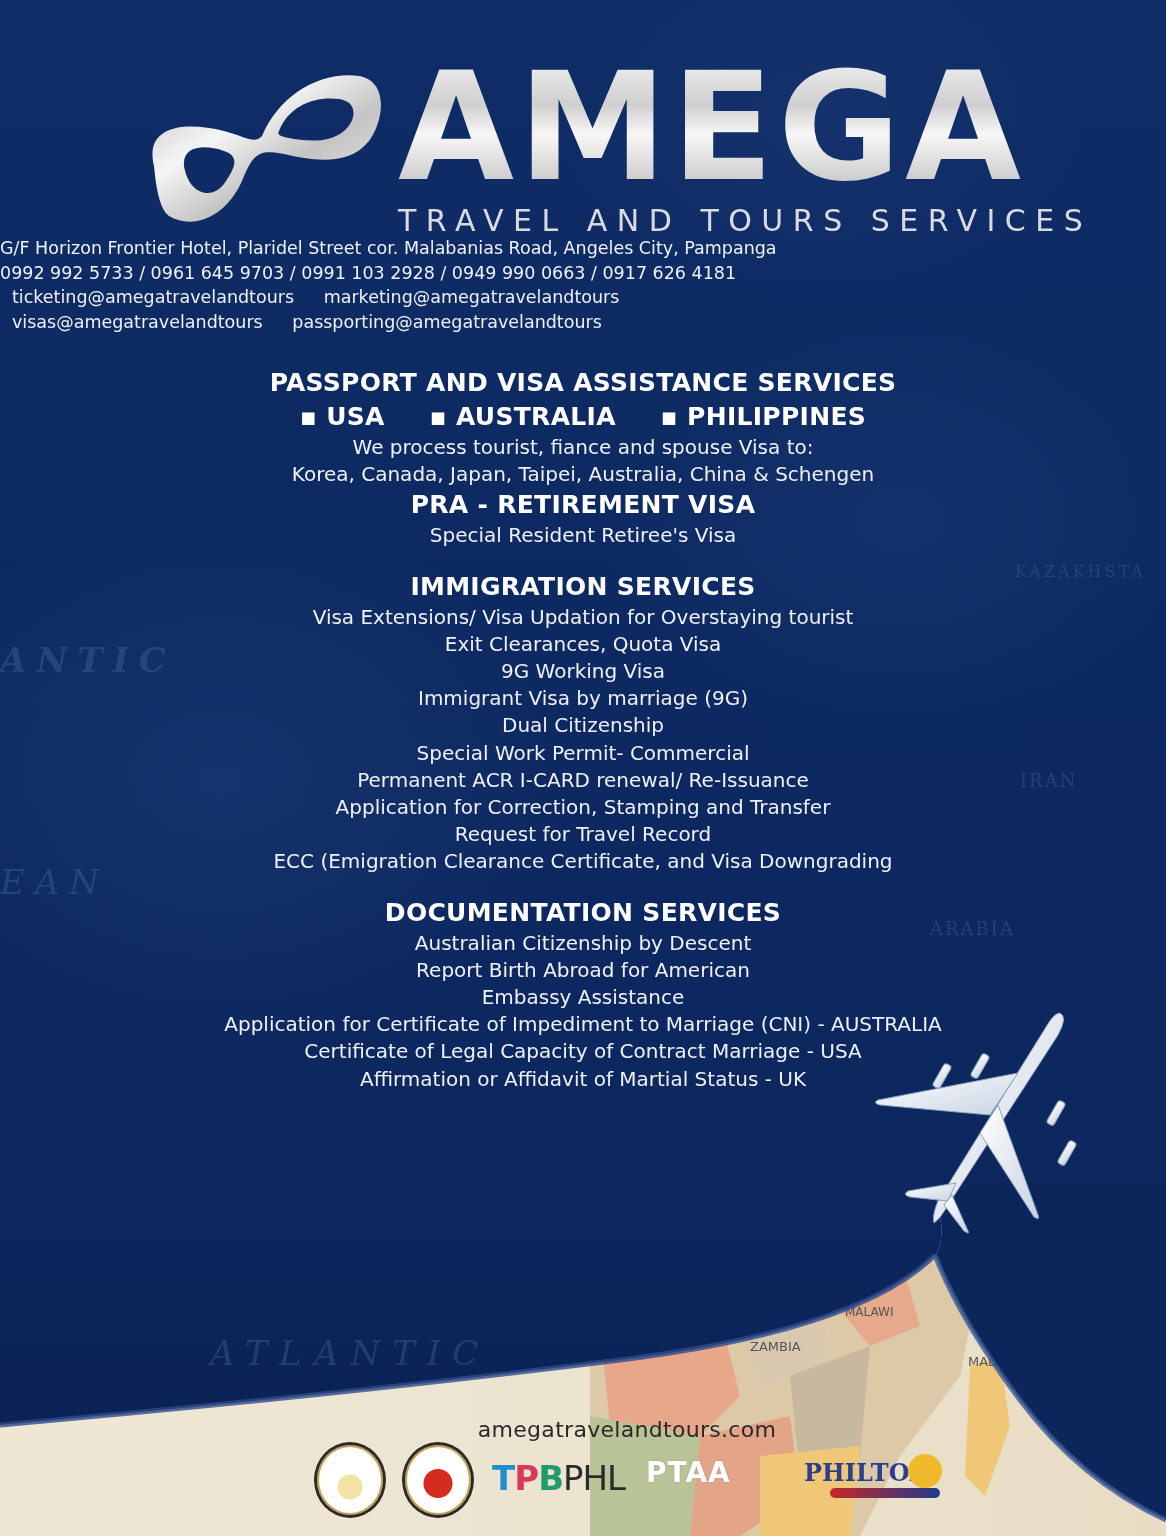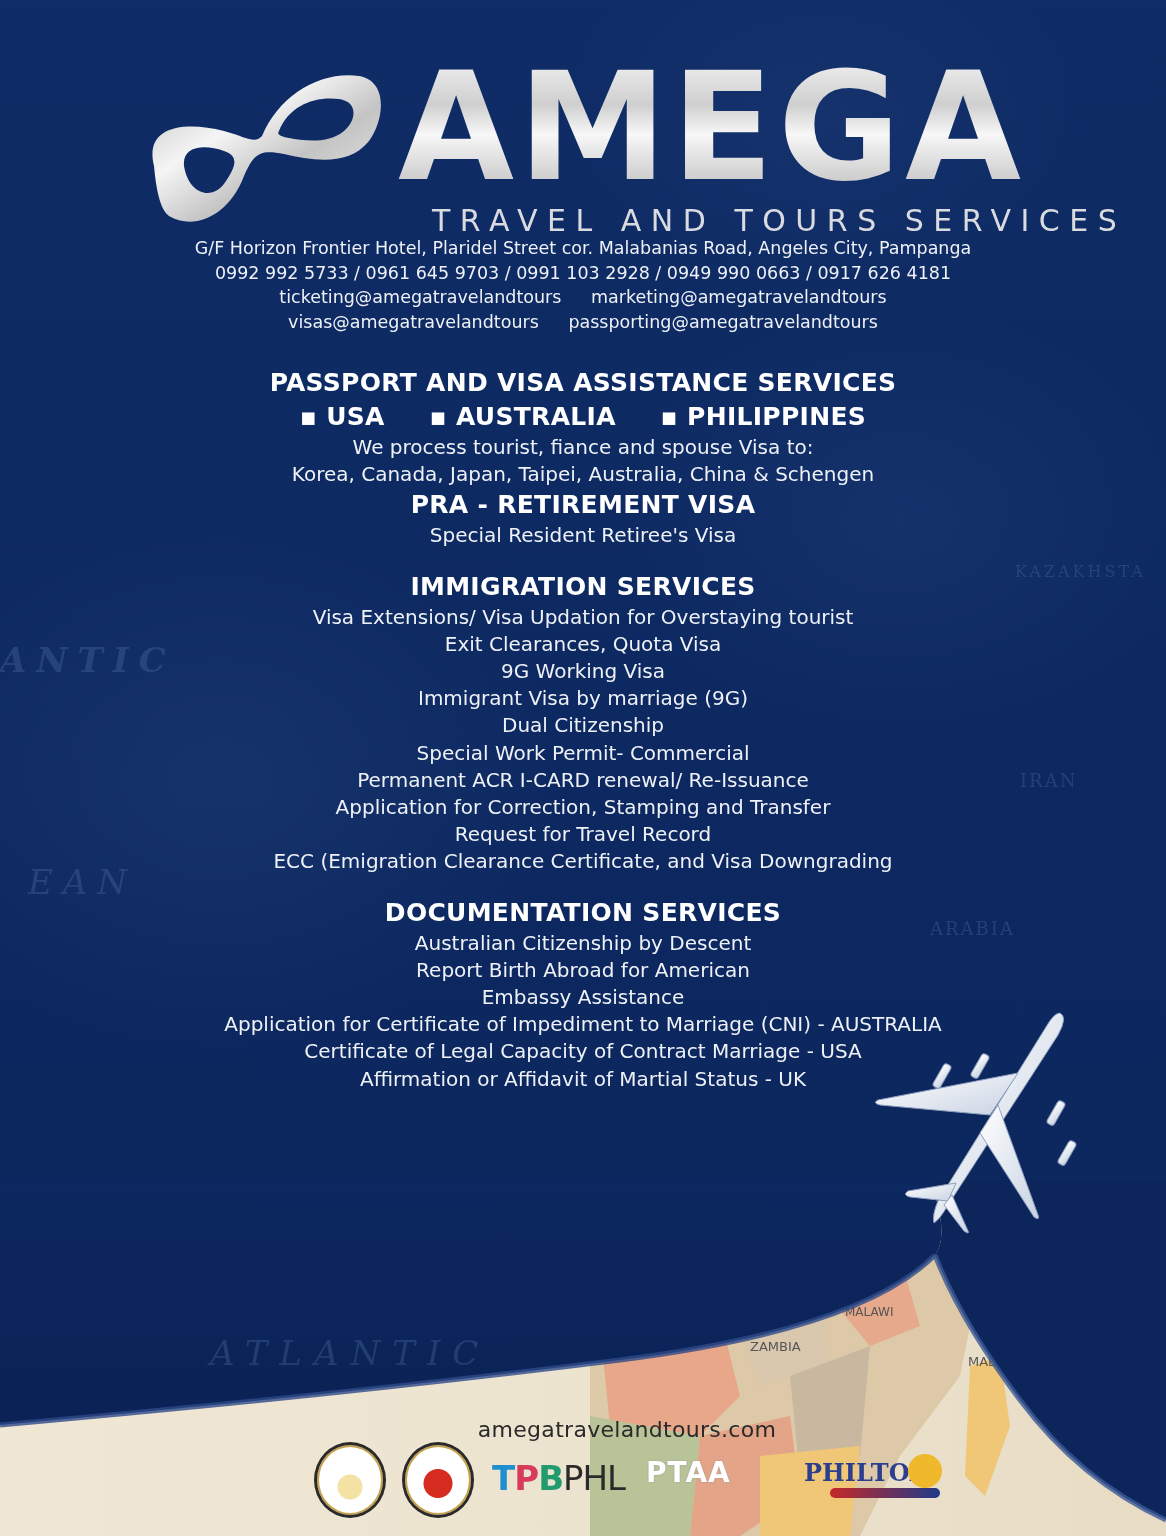--- a/index.html
+++ b/index.html
@@ -13,40 +13,40 @@
       linear-gradient(180deg,#0f2c66 0%,#0d2860 60%,#0c265c 100%);}
   .map-bottom{position:absolute;left:0;right:0;bottom:0;height:340px;
     background:
       radial-gradient(ellipse 120px 80px at 720px 1380px, #e9a186 0, transparent 100%),
       linear-gradient(90deg,#efe6d4 0%,#ece3cf 55%,#e8dcc4 100%);}
   .curtain{position:absolute;left:0;top:0;width:1166px;height:1536px;pointer-events:none;}
   .faint{position:absolute;color:rgba(120,150,200,.22);font-family:"DejaVu Serif",serif;letter-spacing:10px;font-style:italic;font-size:34px;}
   .logo{position:absolute;left:144px;top:66px;width:880px;height:175px;}
   .brand{position:absolute;left:398px;top:52px;font-family:"DejaVu Sans",sans-serif;font-size:150px;font-weight:bold;letter-spacing:4px;
     background:linear-gradient(180deg,#f4f4f4 0%,#cfcfcf 35%,#f7f7f7 55%,#b9b9b9 100%);-webkit-background-clip:text;background-clip:text;color:transparent;line-height:1;transform:scaleY(1.0);}
-  .tagline{position:absolute;left:398px;top:203px;font-size:30px;letter-spacing:9.5px;color:#d9dbe0;font-family:"DejaVu Sans",sans-serif;white-space:nowrap;margin-left:34px;}
-  .contact{position:absolute;left:0;right:0;top:236px;text-align:center;font-size:17.5px;line-height:24.5px;color:#eef1f6;}
+  .tagline{position:absolute;left:398px;top:203px;font-size:30px;letter-spacing:9.5px;color:#d9dbe0;font-family:"DejaVu Sans",sans-serif;white-space:nowrap;}
+  .contact{position:absolute;left:0;right:0;top:236px;text-align:left;font-size:17.5px;line-height:24.5px;color:#eef1f6;}
   .contact .emails span{display:inline-block;margin:0 12px;}
   .content{position:absolute;left:0;top:366px;width:1166px;text-align:center;}
   .h{font-weight:bold;font-size:25px;line-height:34px;color:#ffffff;letter-spacing:.3px;}
   .l{font-size:20px;line-height:27.2px;color:#eef1f6;}
   .countries span{display:inline-block;margin:0 18px;}
   .gap{height:20px;}
   .plane{position:absolute;left:868px;top:1005px;width:210px;height:230px;}
   .footer-url{position:absolute;left:0;width:1166px;top:1417px;text-align:center;font-size:22px;color:#2a2a2a;letter-spacing:.3px;padding-left:44px;}
   .logos{position:absolute;top:1440px;left:310px;width:640px;height:80px;}
   .seal{position:absolute;border-radius:50%;background:#fff;border:3px solid #2a2a2a;box-shadow:0 0 0 2px #c8a24a inset;}
 </style>
 </head>
 <body>
 
 <div class="bg"></div>
 
 <div class="faint" style="left:0;top:640px;font-weight:bold;">ANTIC</div>
-<div class="faint" style="left:0;top:862px;margin-left:28px;">EAN</div>
+<div class="faint" style="left:0;top:862px;">EAN</div>
 <div class="faint" style="left:1015px;top:562px;font-size:16px;letter-spacing:3px;font-style:normal;">KAZAKHSTA</div>
 <div class="faint" style="left:1020px;top:770px;font-size:18px;letter-spacing:2px;font-style:normal;">IRAN</div>
 <div class="faint" style="left:930px;top:918px;font-size:18px;letter-spacing:2px;font-style:normal;">ARABIA</div>
 
 <div class="map-bottom">
   <svg width="1166" height="340" viewBox="0 0 1166 340" style="position:absolute;left:0;top:0">
     <path d="M590 120 L760 100 L830 60 L920 40 L980 80 L960 180 L900 260 L860 340 L620 340 L590 220 Z" fill="#dcc7a4" opacity=".9"></path>
     <path d="M600 130 L720 120 L740 200 L700 240 L610 230 Z" fill="#e8a789"></path>
     <path d="M730 110 L820 90 L830 170 L760 190 Z" fill="#d9c8ae"></path>
     <path d="M590 220 L700 240 L690 340 L590 340 Z" fill="#b9c398"></path>

